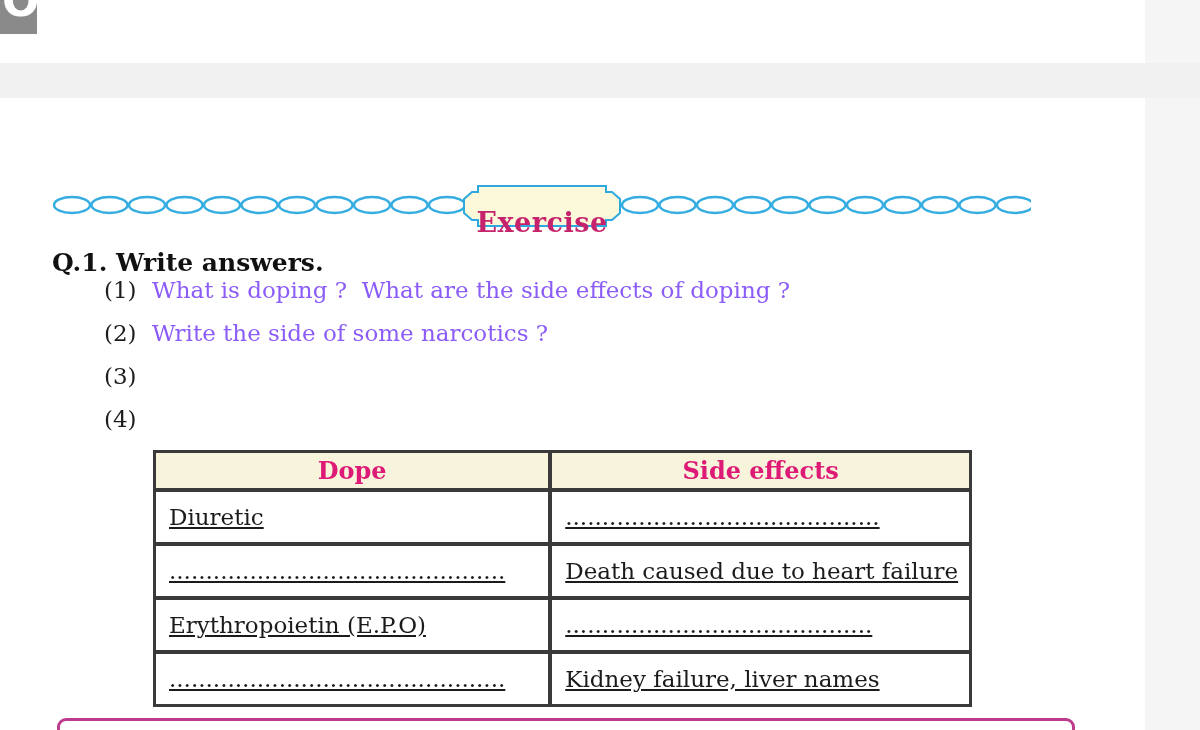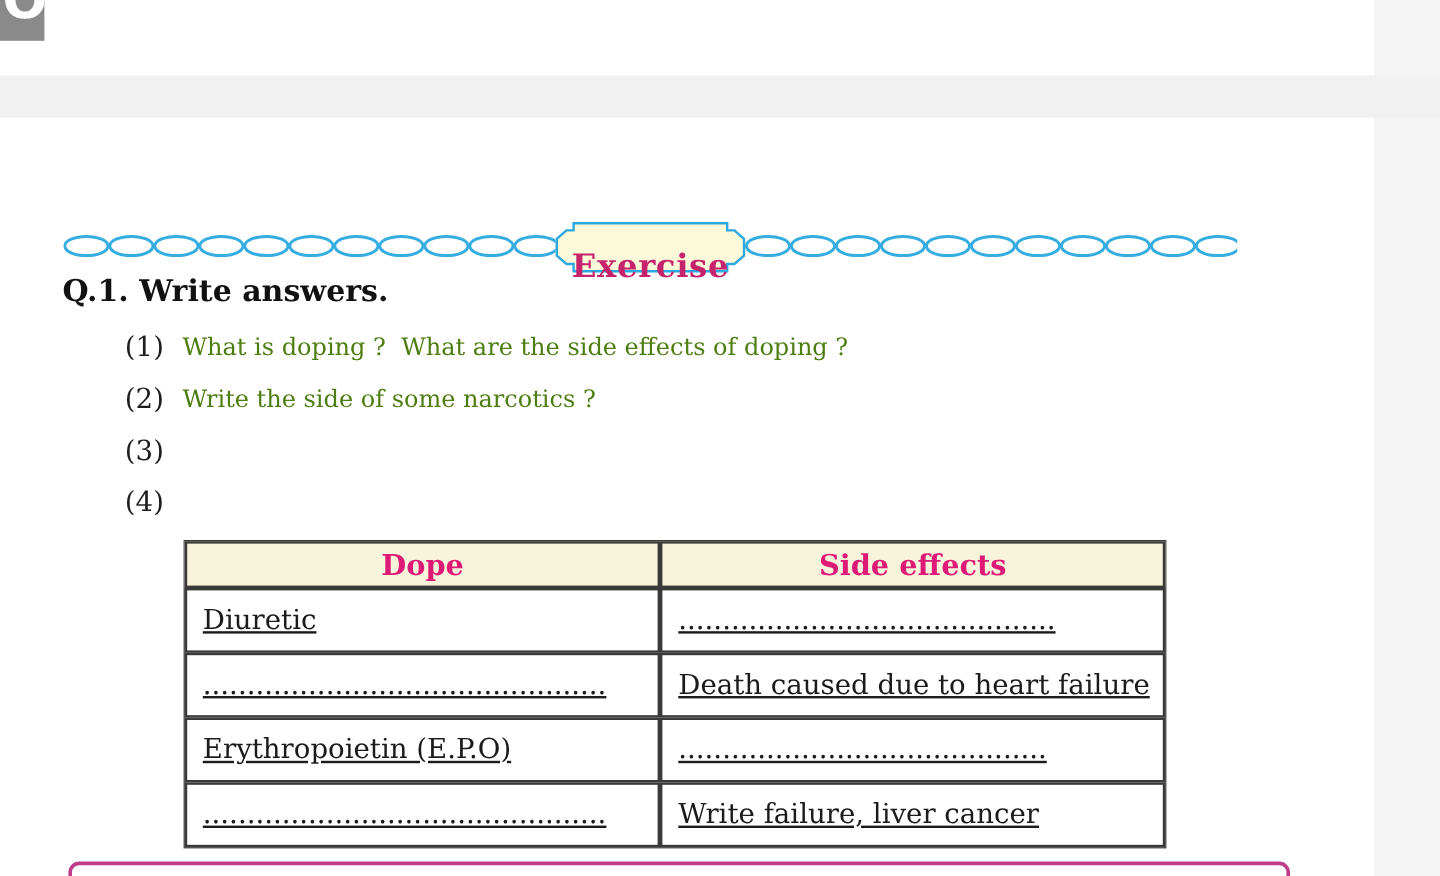--- a/index.html
+++ b/index.html
@@ -25,27 +25,27 @@
   .chain-left  { left:53px;  width:410px; }
   .chain-right { left:621px; width:410px; }
   .plaque { position:absolute; left:462px; top:184px; width:160px; height:44px; }
   .plaque .label {
     position:absolute; left:0; top:16px; width:160px; height:44px;
     display:flex; align-items:center; justify-content:center;
     font-size:27px; font-weight:bold; color:#C5246D; letter-spacing:0.5px;
   }
   
   .heading {
-    position:absolute; left:52px; top:228px;
+    position:absolute; left:52px; top:248px;
     font-size:25px; font-weight:bold; color:#111111;
   }
   .questions { position:absolute; left:104px; top:277px; width:900px; }
   .q-row { display:flex; height:43px; align-items:flex-start; }
   .q-num { width:48px; flex:0 0 48px; font-size:23px; color:#1d1d1d; }
-  .q-text { font-size:20px; color:#4d7c0f; white-space:pre-wrap; }
+  .q-text { font-size:23px; color:#8b5cf6; white-space:pre-wrap; }
   
   .dope-table {
     position:absolute; left:153px; top:450px; width:819px;
     border-collapse:separate; border-spacing:0;
     border:1px solid #3a3a3a;
   }
   .dope-table th, .dope-table td { border:2px solid #3a3a3a; }
   .dope-table th {
     height:33px; background:#F8F4DC; color:#DD1A75;
     font-size:24px; font-weight:bold; 
@@ -149,20 +149,20 @@
       <tr>
         <td>..............................................</td>
         <td>Death caused due to heart failure</td>
       </tr>
       <tr>
         <td>Erythropoietin (E.P.O)</td>
         <td>..........................................</td>
       </tr>
       <tr>
         <td>..............................................</td>
-        <td>Write failure, liver cancer</td>
+        <td>Kidney failure, liver names</td>
       </tr>
     </tbody>
   </table>
 
   <div class="bottom-box"></div>
 
 </div>
 
 </body></html>

